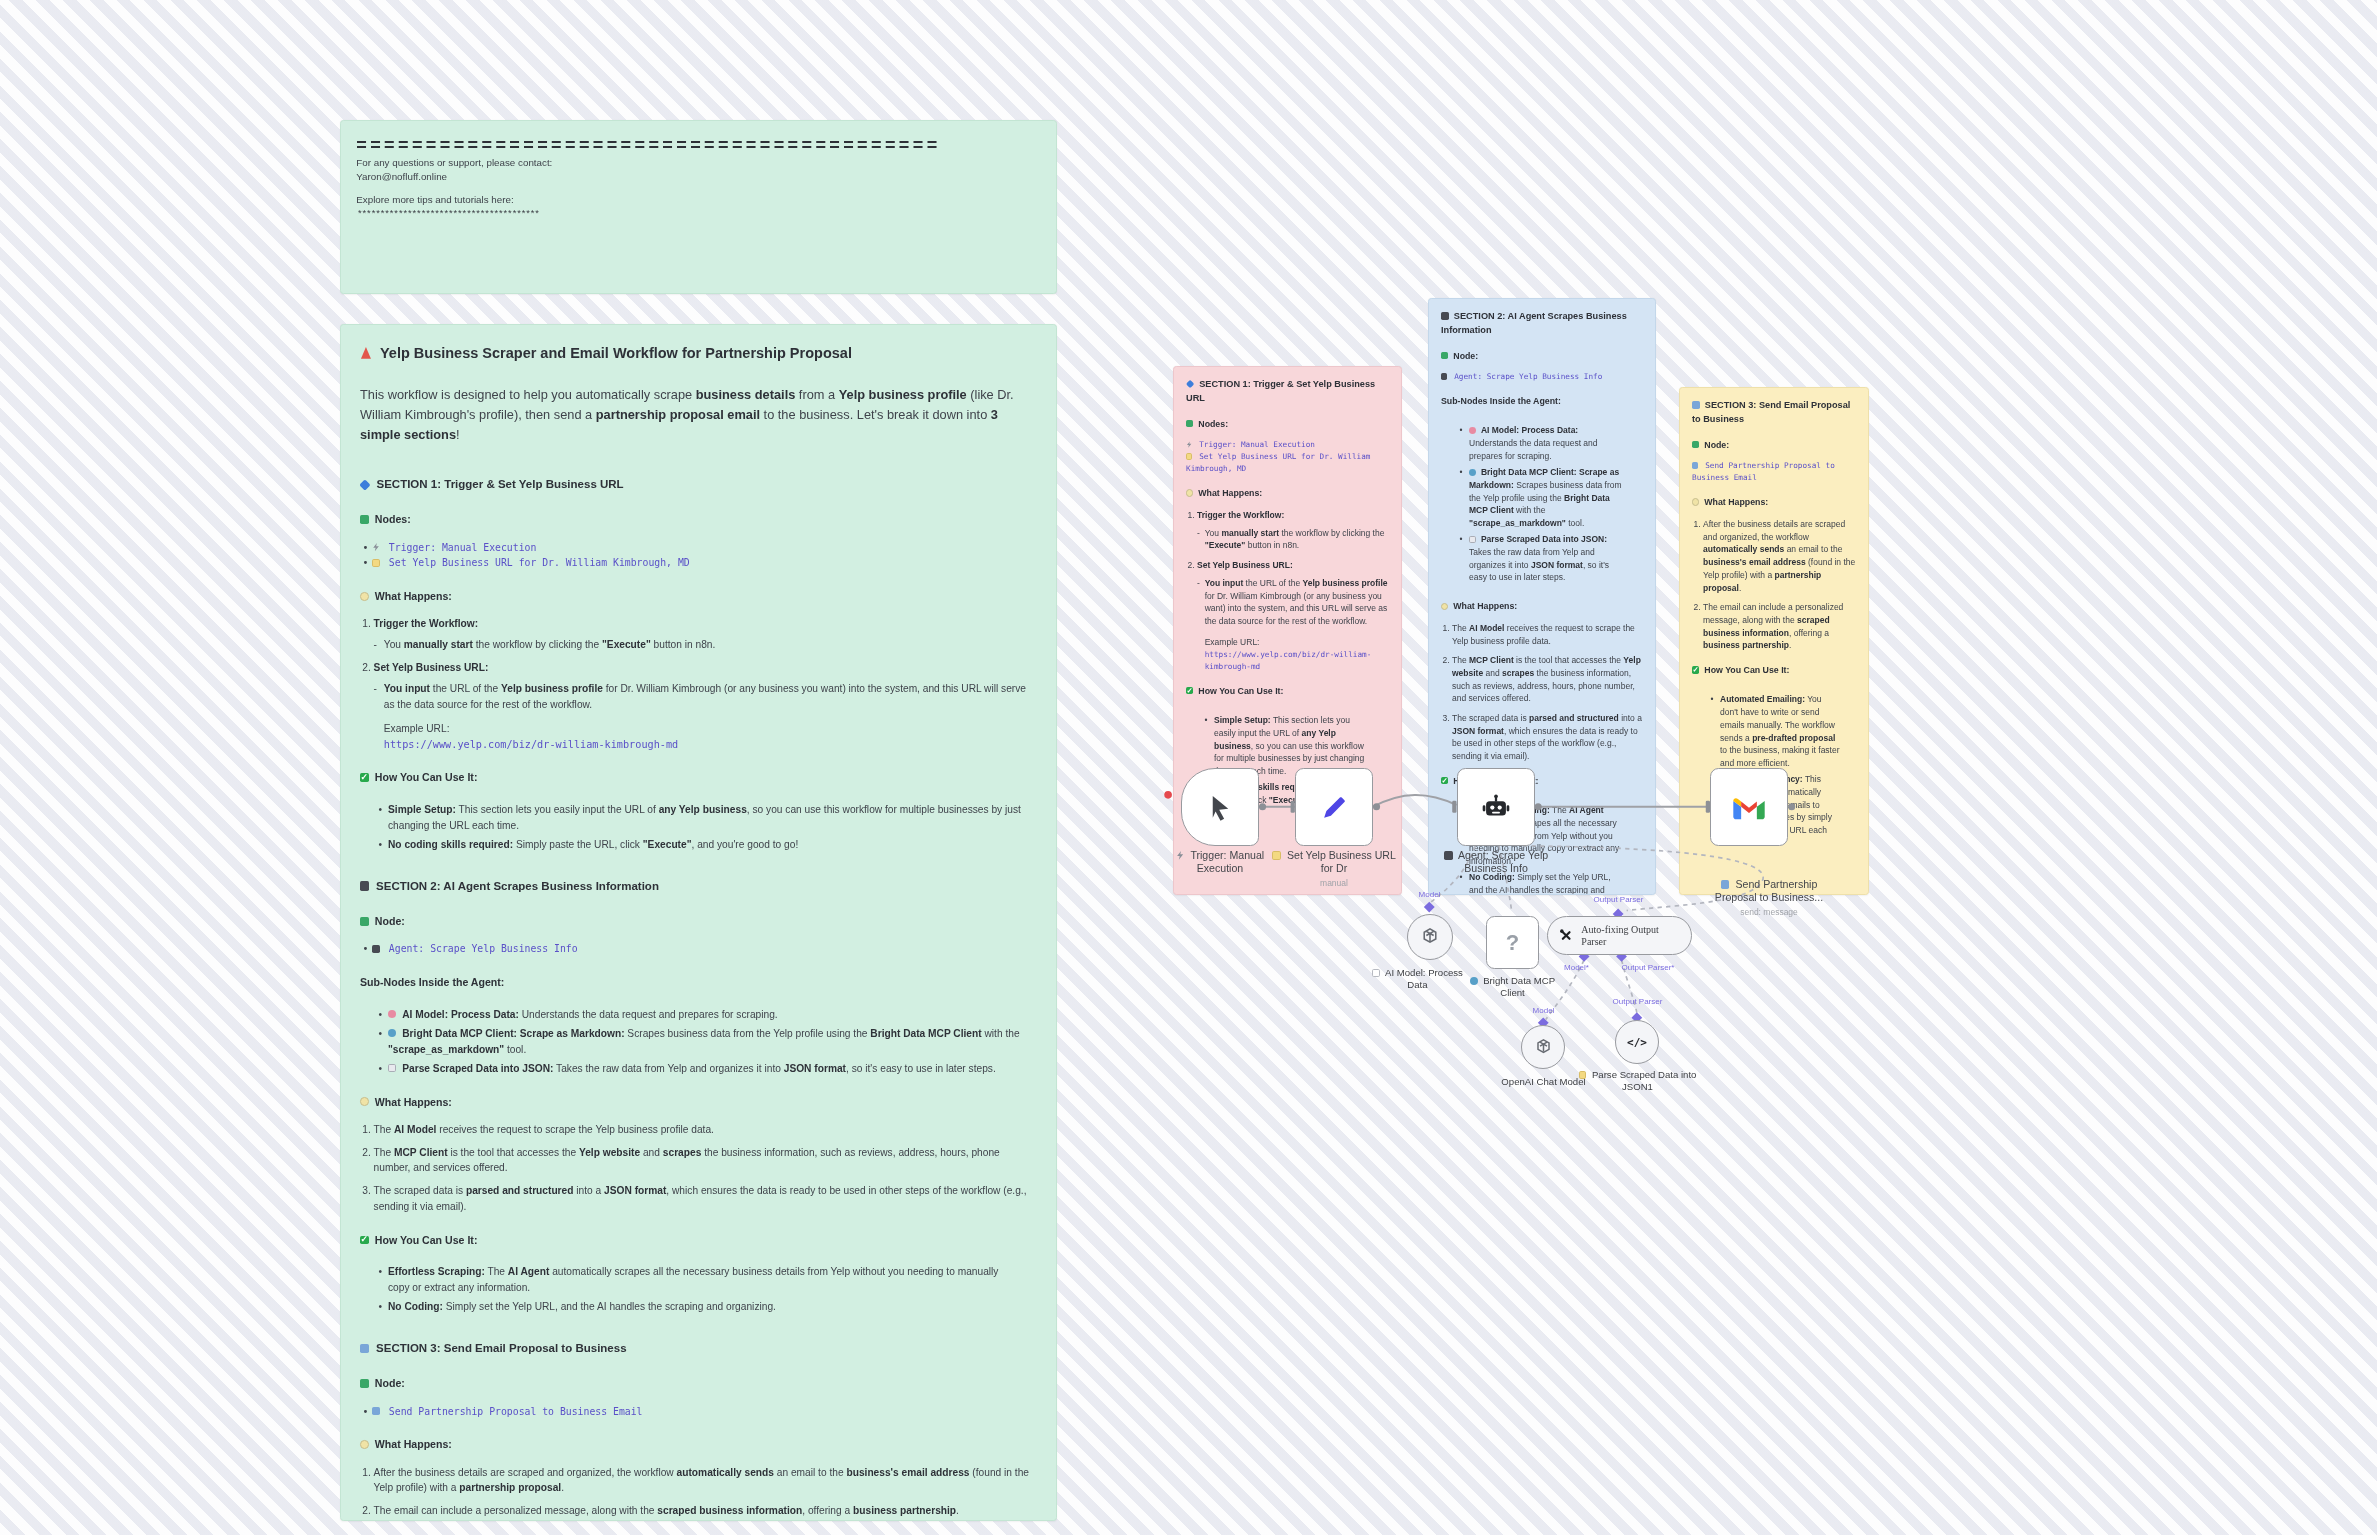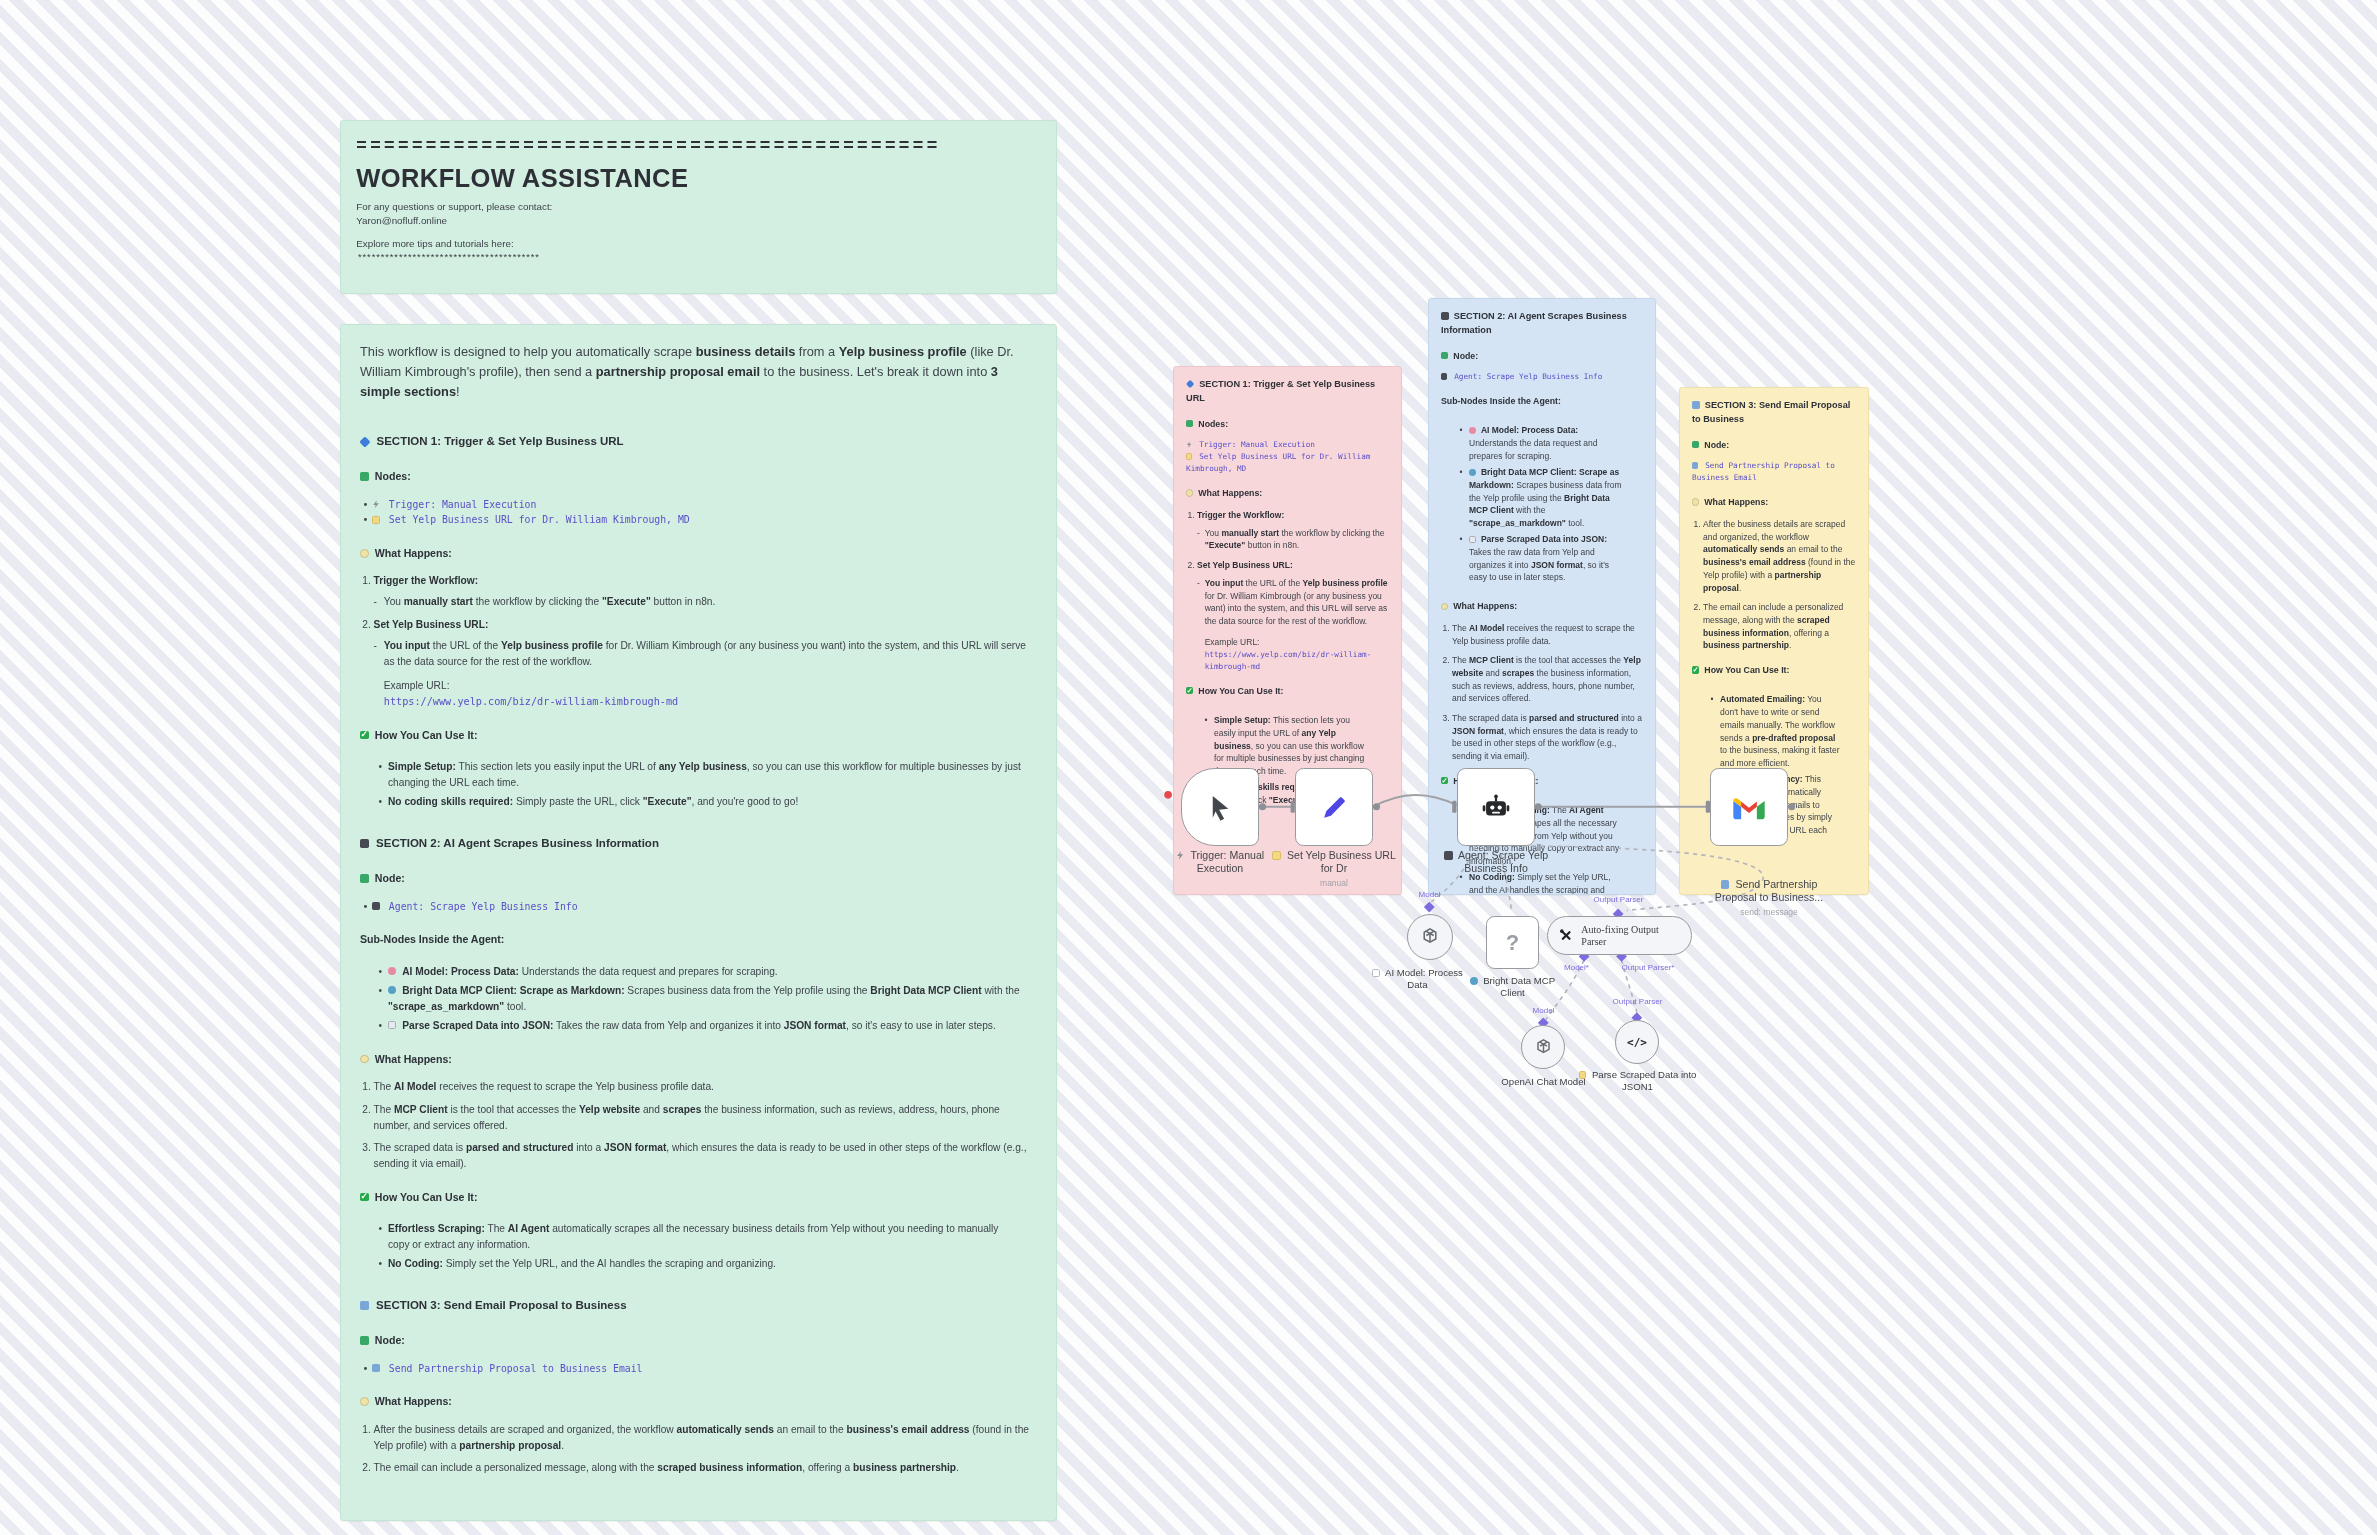--- a/index.html
+++ b/index.html
@@ -85,30 +85,30 @@
   .clabel{position:absolute;z-index:3;text-align:center;font-size:8px;color:#7b6cdf;}
 </style>
 </head>
 <body>
 
 <div id="canvas">
 
   <div class="note hdr">
     <div class="pad">
       <div class="equals">==========================================</div>
-      <h1>WORKFLOW ASSISTANCE</h1>
       <div class="sm">For any questions or support, please contact:</div>
       <div class="sm">Yaron@nofluff.online</div>
       <div class="sm" style="margin-top:8.5px;">Explore more tips and tutorials here:</div>
       <div class="stars">****************************************</div>
     </div>
   </div>
 
   <div class="note big">
     <div class="pad">
+      <div class="title b"><span class="em em-rocket"></span> Yelp Business Scraper and Email Workflow for Partnership Proposal</div>
       <div class="intro">This workflow is designed to help you automatically scrape <strong>business details</strong> from a <strong>Yelp business profile</strong> (like Dr. William Kimbrough's profile), then send a <strong>partnership proposal email</strong> to the business. Let's break it down into <strong>3 simple sections</strong>!</div>
 
       <div class="shead"><span class="em em-bluedia"></span> SECTION 1: Trigger &amp; Set Yelp Business URL</div>
       <div class="label"><span class="em em-book"></span> Nodes:</div>
       <ul class="mono-list">
         <li class="mono"><span class="em em-bolt"></span> Trigger: Manual Execution</li>
         <li class="mono"><span class="em em-memo"></span> Set Yelp Business URL for Dr. William Kimbrough, MD</li>
       </ul>
       <div class="label"><span class="em em-bulb"></span> What Happens:</div>
       <ol class="num">

